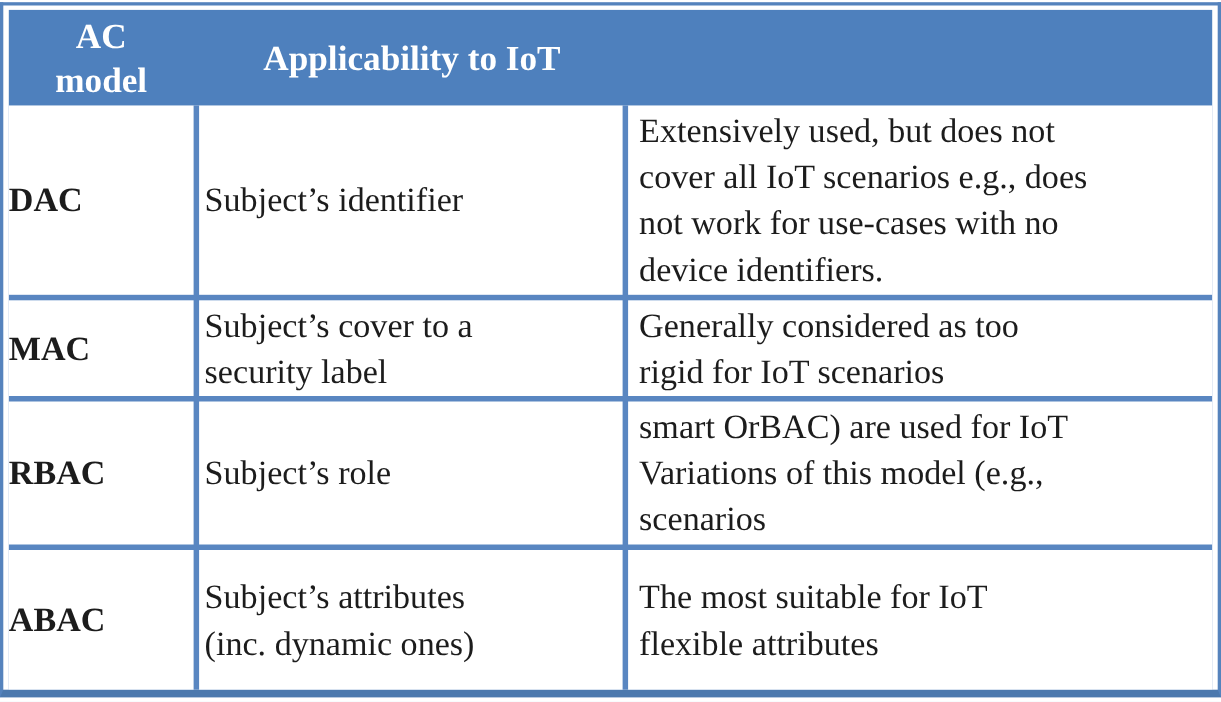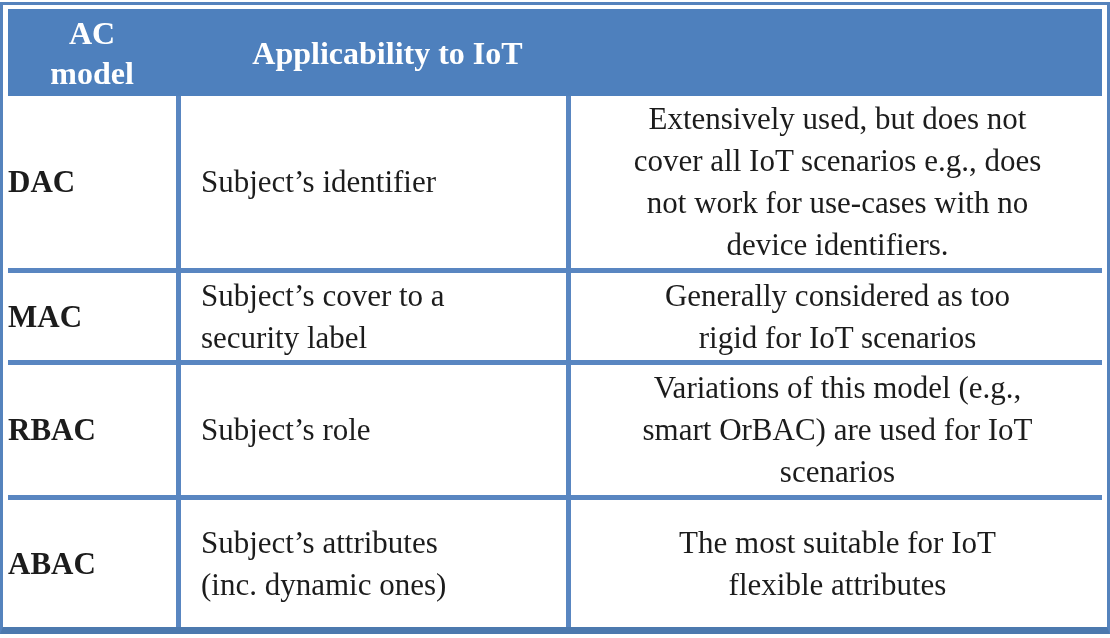--- a/index.html
+++ b/index.html
@@ -23,21 +23,21 @@
     margin:2px 0 4px 0;
     width:1110px;height:632px;
     background:#ffffff;
     border:3px solid var(--outer-border);
     border-bottom:7px solid var(--bottom-border);
     padding:4px 5px 0 5px;
   }
   .header{
     display:grid;
     grid-template-columns:168px 385px 1fr;
-    gap:19px;
+    gap:6px;
     height:87px;
     background:var(--header-bg);
   }
   .hcell{
     display:flex;flex-direction:column;justify-content:center;
     color:var(--header-text);
     font-weight:bold;font-size:32px;line-height:40px;
     text-align:center;
   }
   .body{
@@ -51,22 +51,22 @@
   .cell{
     background:#ffffff;
     display:flex;flex-direction:column;justify-content:center;
     color:var(--body-text);
     font-size:31px;line-height:42px;
   }
   .cell.model{
     align-items:flex-start;
     font-weight:bold;
   }
-  .cell.criteria{padding-left:20px;padding-right:8px;}
-  .cell.applicability{padding-left:10px;padding-right:8px;align-items:center;}
+  .cell.criteria{padding-left:5px;padding-right:8px;}
+  .cell.applicability{padding-left:10px;padding-right:8px;}
   .line{white-space:nowrap;}
 </style>
 </head>
 <body>
 
 <div class="frame">
 
   <div class="header">
     <div class="hcell">
       <div class="line">AC</div>
@@ -104,22 +104,22 @@
       <div class="line">rigid for IoT scenarios</div>
     </div>
 
     <div class="cell model">
       <span>RBAC</span>
     </div>
     <div class="cell criteria">
       <div class="line">Subject’s role</div>
     </div>
     <div class="cell applicability">
+      <div class="line">smart OrBAC) are used for IoT</div>
       <div class="line">Variations of this model (e.g.,</div>
-      <div class="line">smart OrBAC) are used for IoT</div>
       <div class="line">scenarios</div>
     </div>
 
     <div class="cell model">
       <span>ABAC</span>
     </div>
     <div class="cell criteria">
       <div class="line">Subject’s attributes</div>
       <div class="line">(inc. dynamic ones)</div>
     </div>

